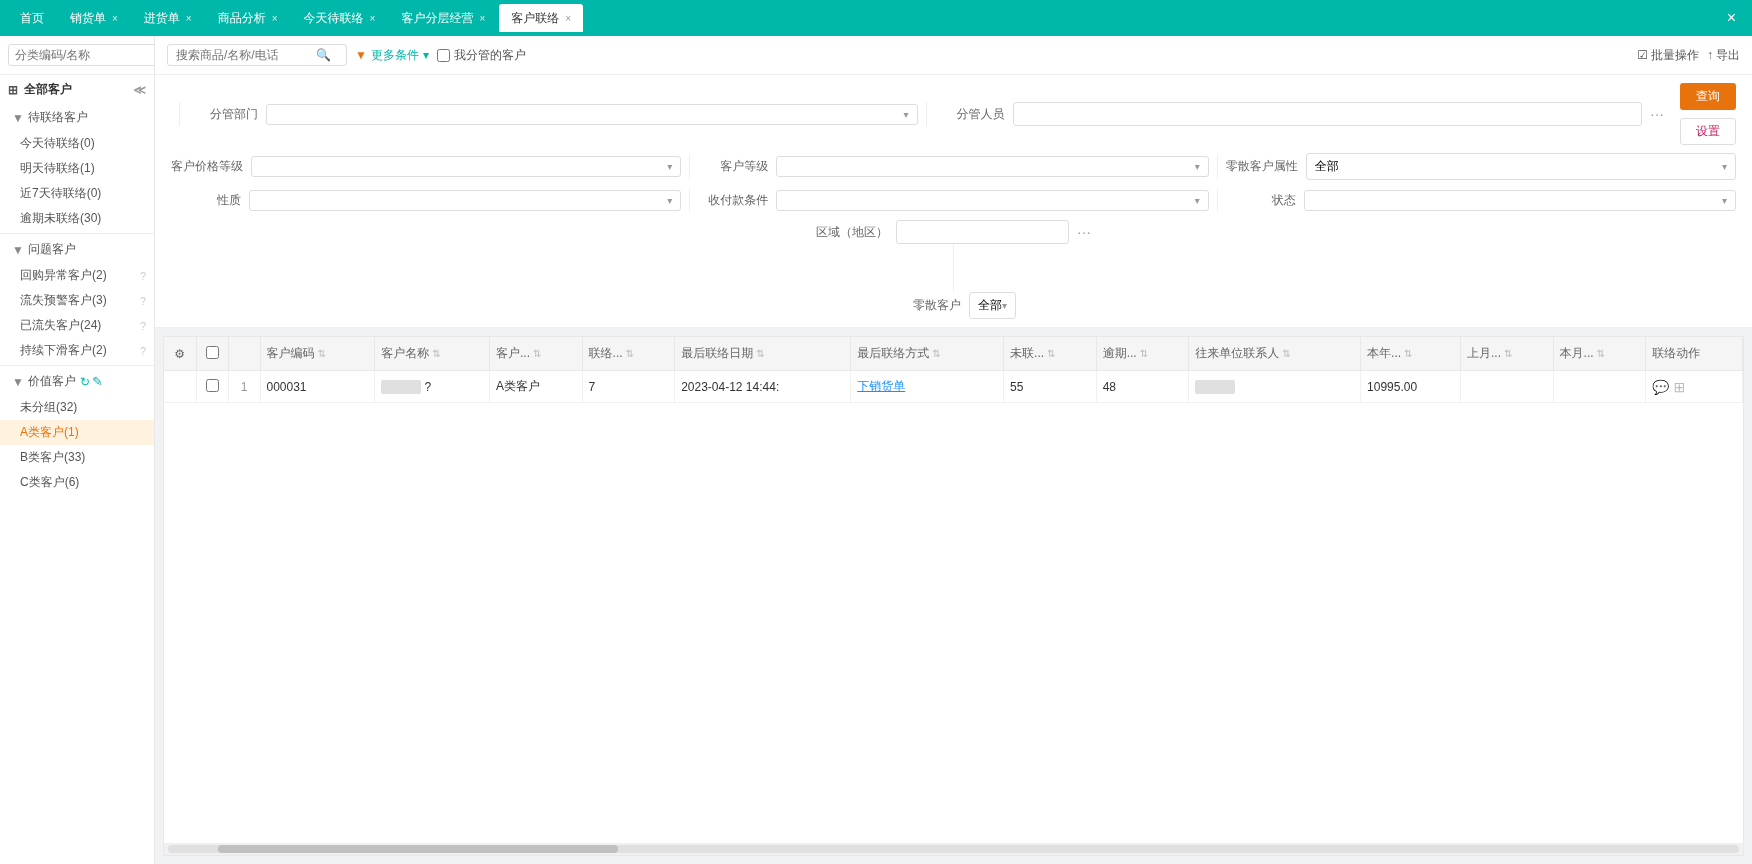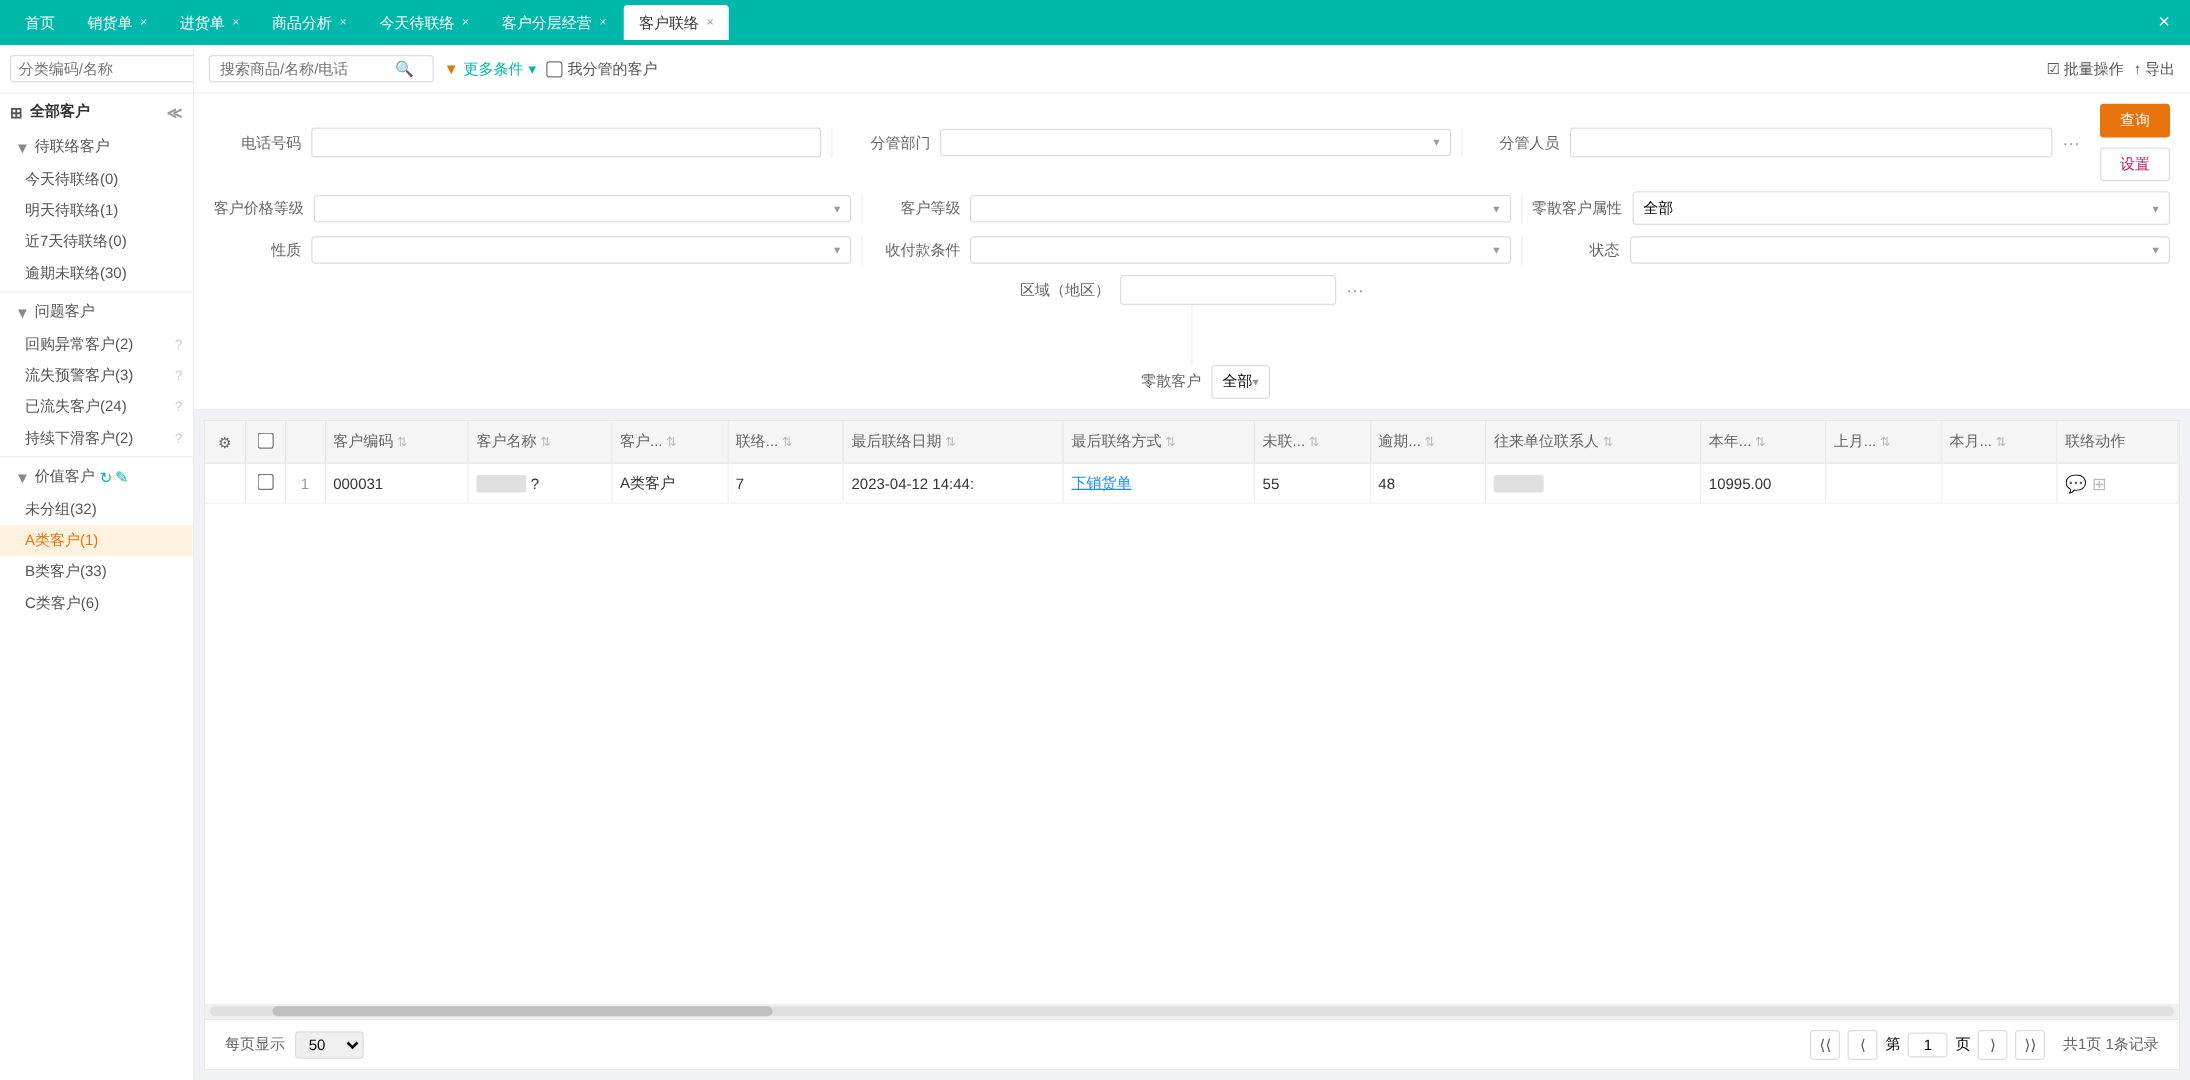--- a/index.html
+++ b/index.html
@@ -525,24 +525,20 @@
         <div class="export-btn">
           <span>↑</span>
           <span>导出</span>
         </div>
       </div>
     </div>
 
     <div class="adv-filter">
 
       <div class="filter-row">
-        <div class="filter-cell">
-          <span class="filter-label">电话号码</span>
-          <input class="filter-input" type="text" style="">
-        </div>
         <div class="filter-divider"></div>
         <div class="filter-cell">
           <span class="filter-label">分管部门</span>
           <div class="filter-select">
             <span></span>
             <span class="chevron">▾</span>
           </div>
         </div>
         <div class="filter-divider"></div>
         <div class="filter-cell">
@@ -773,32 +769,15 @@
           </tbody>
         </table>
       </div>
 
       <div class="scrollbar-area">
         <div class="scrollbar-track">
           <div class="scrollbar-thumb"></div>
         </div>
       </div>
 
-      <div class="pagination">
-        <span class="page-size-label">每页显示</span>
-        <select class="page-size-select">
-          <option>50</option>
-          <option>100</option>
-        </select>
-        <div class="page-nav">
-          <div class="page-btn">⟨⟨</div>
-          <div class="page-btn">⟨</div>
-          <span>第</span>
-          <input class="page-input" type="text" value="1" style="">
-          <span>页</span>
-          <div class="page-btn">⟩</div>
-          <div class="page-btn">⟩⟩</div>
-          <span class="page-total">共1页  1条记录</span>
-        </div>
-      </div>
     </div>
   </div>
 </div>
 
 </body></html>

